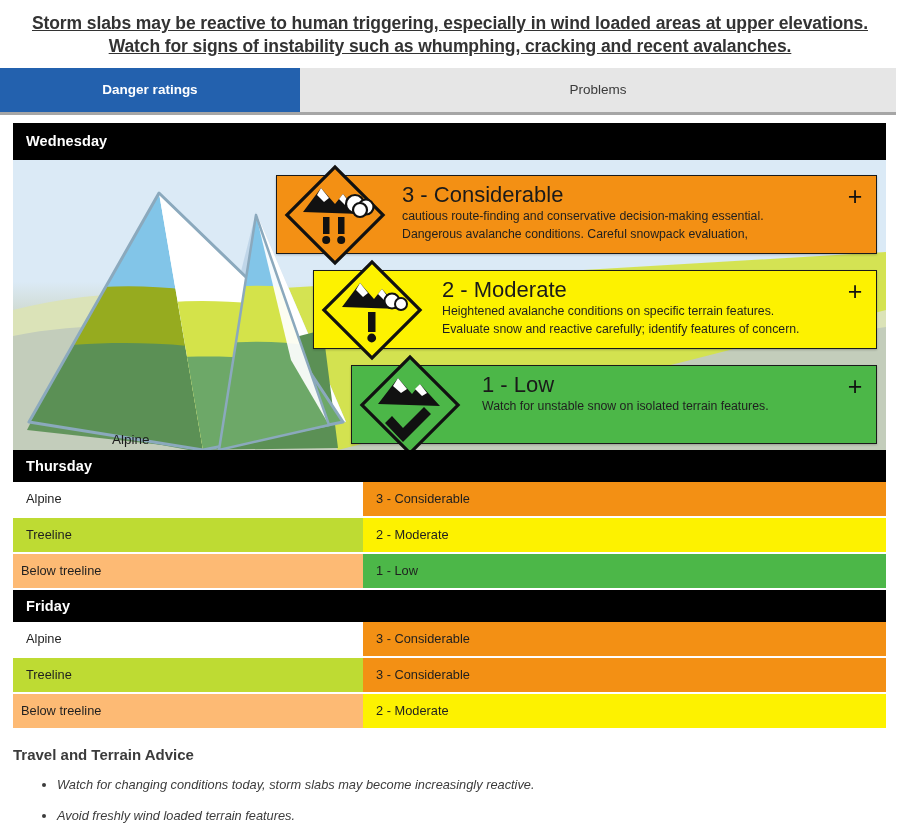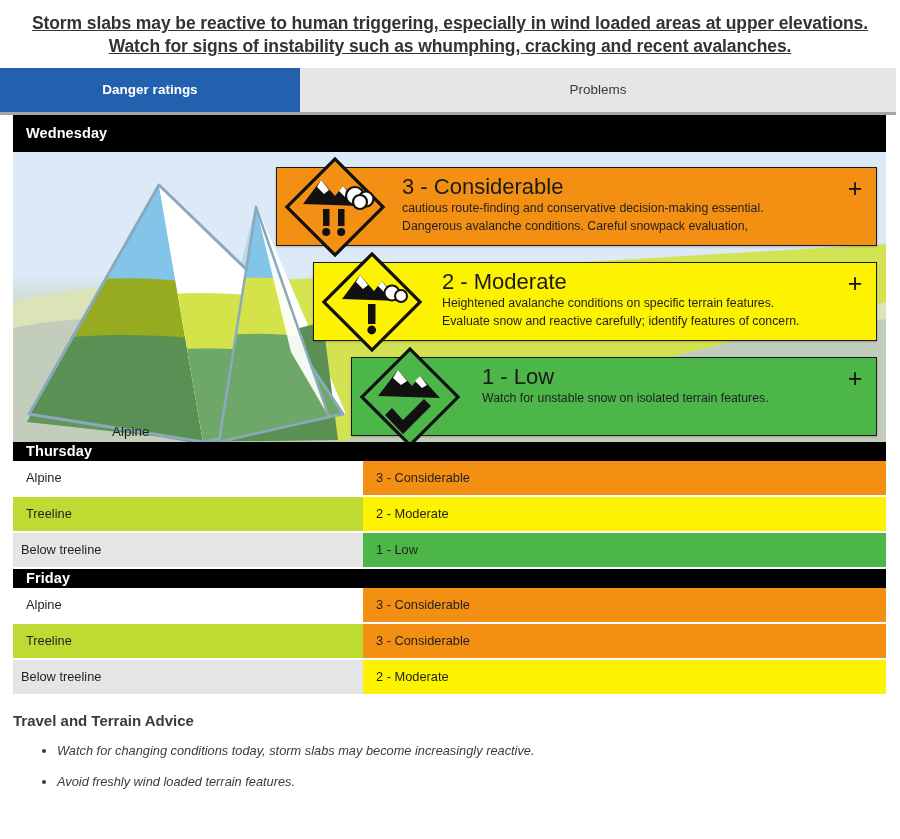--- a/index.html
+++ b/index.html
@@ -20,21 +20,21 @@
     color: #333333;
     line-height: 1.30;
     text-align: center;
     letter-spacing: -0.1px;
     text-decoration: underline;
   }
 
   
   .tabbar {
     display: flex;
-    margin: 0 4px 0 0;
+    margin: 0 4px 8px 0;
     height: 47px;
     background: #e6e6e6;
     border-bottom: 3px solid #a6a6a6;
     width: 896px;
   }
   .tab {
     display: flex;
     align-items: center;
     justify-content: center;
     font-size: 13.5px;
@@ -54,21 +54,21 @@
 
   
   .content { padding: 0 14px 0 13px; }
 
   
   .day-header {
     background: #000000;
     color: #ffffff;
     font-size: 14.5px;
     font-weight: bold;
-    height: 19px;
+    height: 32px;
     display: flex;
     align-items: center;
     padding-left: 13px;
     letter-spacing: 0.1px;
   }
   .day-header.today { height: 37px; }
 
   
   .today-panel {
     position: relative;
@@ -165,21 +165,21 @@
     display: flex;
     align-items: center;
     padding-left: 13px;
     font-size: 12.8px;
     color: #1f1f1f;
   }
 
   
   .bg-alpine   { background: #ffffff; }
   .bg-treeline { background: #bedb33; }
-  .bg-below    { background: #e5e5e5; padding-left: 8px; }
+  .bg-below    { background: #fdba74; padding-left: 8px; }
 
   
   .dg-considerable { background: #f39014; }
   .dg-moderate     { background: #fdf200; }
   .dg-low          { background: #4cb748; }
 
   
   .advice { padding: 16px 14px 0 13px; }
   .advice-title {
     font-size: 15px;

